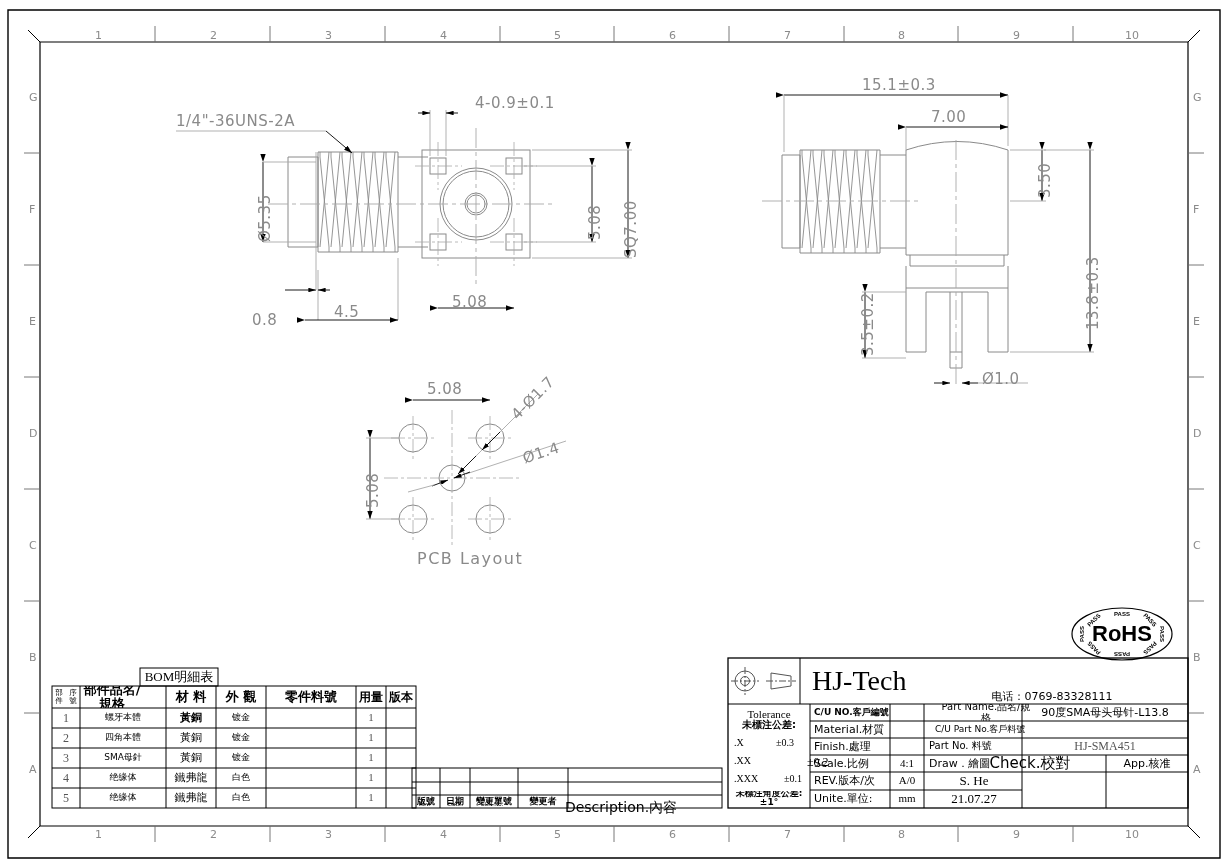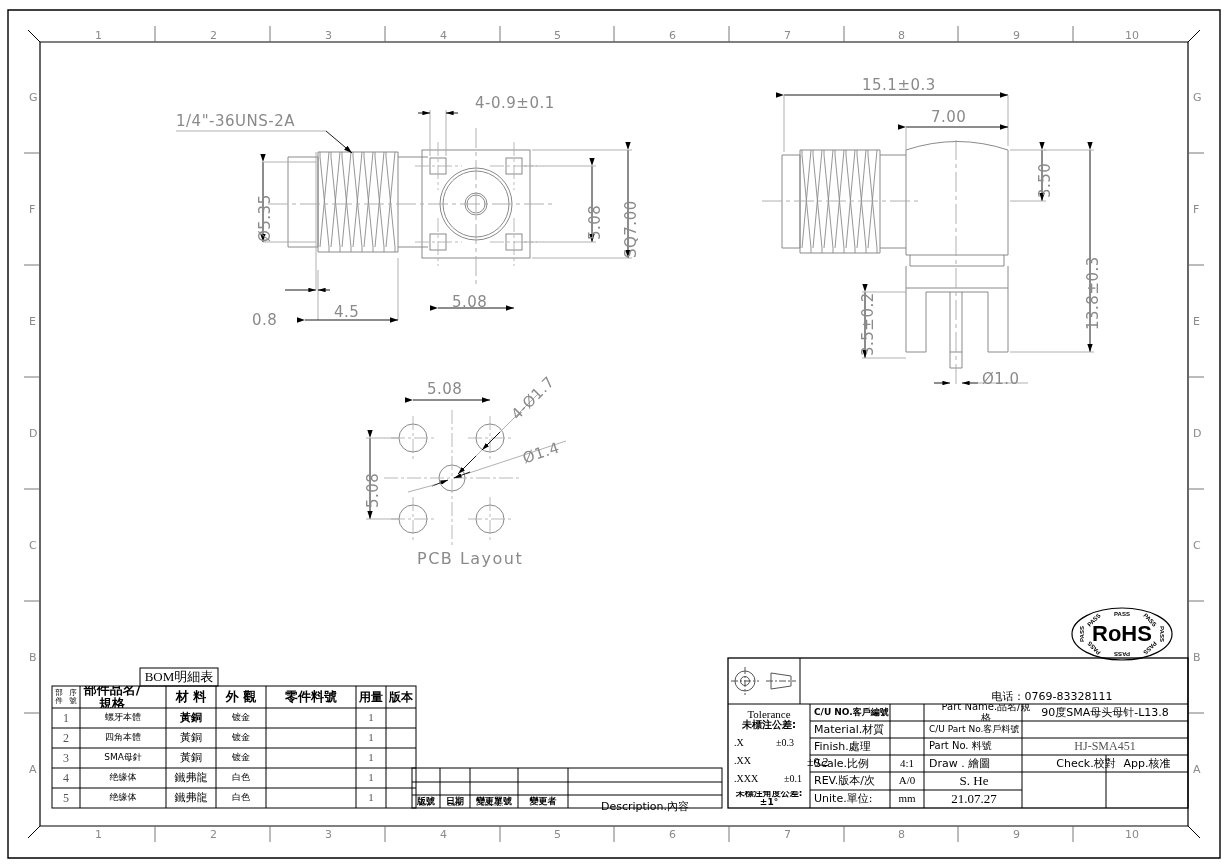--- a/index.html
+++ b/index.html
@@ -449,25 +449,26 @@
       <div class="tblcell cjk" style="left: 216px; top: 788px; width: 50px; height: 20px; font-size: 9px; color: rgb(0, 0, 0);">白色</div>
       <div class="tblcell cjk" style="left: 266px; top: 788px; width: 90px; height: 20px; font-size: 10px; color: rgb(0, 0, 0);"></div>
       <div class="tblcell serif" style="left: 356px; top: 788px; width: 30px; height: 20px; font-size: 11px; color: rgb(85, 85, 85);">1</div>
       <div class="tblcell serif" style="left: 386px; top: 788px; width: 30px; height: 20px; font-size: 11px; color: rgb(85, 85, 85);"></div>
     </div>
 
 <div class="tblcell cjk" style="left:412px;top:795px;width:28px;height:13px;font-size:9px;font-weight:bold;">版號</div>
 <div class="tblcell cjk" style="left:440px;top:795px;width:30px;height:13px;font-size:9px;font-weight:bold;">日期</div>
 <div class="tblcell cjk" style="left:470px;top:795px;width:48px;height:13px;font-size:9px;font-weight:bold;">變更單號</div>
 <div class="tblcell cjk" style="left:518px;top:795px;width:50px;height:13px;font-size:9px;font-weight:bold;">變更者</div>
-<div class="tblcell cjk" style="left:568px;top:795px;width:154px;height:24px;font-size:11px;">Description.內容</div>
+<div class="tblcell cjk" style="left:544px;top:795px;width:154px;height:24px;font-size:14px;">Description.內容</div>
 <div class="txt cjk" style="left:419px;top:802px;font-size:5.5px;">Rev.</div>
 <div class="txt cjk" style="left:448px;top:802px;font-size:5.5px;">Date.</div>
 <div class="txt cjk" style="left:481px;top:802px;font-size:5.5px;">ECN No.</div>
 
+<div class="tblcell serif" style="left:806px;top:660px;width:120px;height:42px;font-size:28px;letter-spacing:0px;justify-content:flex-start;padding-left:6px;">HJ-Tech</div>
 <div class="tblcell cjk" style="left:918px;top:690px;width:268px;height:13px;font-size:11px;">电话：0769-83328111</div>
 
 <div class="tblcell serif" style="left:728px;top:708px;width:82px;height:13px;font-size:11px;">Tolerance</div>
 <div class="tblcell cjk" style="left:728px;top:719px;width:82px;height:13px;font-size:10px;font-weight:bold;">未標注公差:</div>
 <div class="txt serif" style="left:734px;top:738px;font-size:10px;">.X</div>
 <div class="txt serif" style="left:776px;top:738px;font-size:10px;">±0.3</div>
 <div class="txt serif" style="left:734px;top:756px;font-size:10px;">.XX</div>
 <div class="txt serif" style="left:807px;top:756px;font-size:12px;">±0.2</div>
 <div class="txt serif" style="left:734px;top:774px;font-size:10px;">.XXX</div>
 <div class="txt serif" style="left:776px;top:774px;font-size:10px;margin-left:8px;">±0.1</div>
@@ -481,26 +482,26 @@
 <div class="tblcell serif" style="left:890px;top:738px;width:34px;height:17px;font-size:11px;"></div>
 <div class="tblcell cjk" style="left:812px;top:755px;width:78px;height:17px;font-size:11px;justify-content:flex-start;padding-left:2px;">Scale.比例</div>
 <div class="tblcell serif" style="left:890px;top:755px;width:34px;height:17px;font-size:11px;">4:1</div>
 <div class="tblcell cjk" style="left:812px;top:772px;width:78px;height:18px;font-size:11px;justify-content:flex-start;padding-left:2px;">REV.版本/次</div>
 <div class="tblcell serif" style="left:890px;top:772px;width:34px;height:18px;font-size:11px;">A/0</div>
 <div class="tblcell cjk" style="left:812px;top:790px;width:78px;height:18px;font-size:11px;justify-content:flex-start;padding-left:2px;">Unite.單位:</div>
 <div class="tblcell serif" style="left:890px;top:790px;width:34px;height:18px;font-size:11px;">mm</div>
 
 <div class="tblcell cjk" style="left:926px;top:704px;width:96px;height:17px;font-size:10px;justify-content:flex-start;padding-left:12px;">Part Name.品名/規格</div>
 <div class="tblcell cjk" style="left:1022px;top:704px;width:166px;height:17px;font-size:11px;">90度SMA母头母针-L13.8</div>
-<div class="tblcell cjk" style="left:926px;top:721px;width:96px;height:17px;font-size:9px;justify-content:flex-start;padding-left:3px;">C/U Part  No.客戶料號</div>
+<div class="tblcell cjk" style="left:926px;top:721px;width:96px;height:17px;font-size:9px;justify-content:flex-start;padding-left:9px;">C/U Part  No.客戶料號</div>
 <div class="tblcell cjk" style="left:1022px;top:721px;width:166px;height:17px;font-size:11px;"></div>
 <div class="tblcell cjk" style="left:926px;top:738px;width:96px;height:17px;font-size:10px;justify-content:flex-start;padding-left:3px;">Part   No.   料號</div>
 <div class="tblcell serif" style="left:1022px;top:738px;width:166px;height:17px;font-size:12px;color:#555;">HJ-SMA451</div>
 <div class="tblcell cjk" style="left:926px;top:755px;width:96px;height:17px;font-size:11px;justify-content:flex-start;padding-left:3px;">Draw . 繪圖</div>
-<div class="tblcell cjk" style="left:1044px;top:755px;width:84px;height:17px;font-size:11px;">Check.校對</div>
+<div class="tblcell cjk" style="left:988px;top:755px;width:84px;height:17px;font-size:15px;">Check.校對</div>
 <div class="tblcell cjk" style="left:1106px;top:755px;width:82px;height:17px;font-size:11px;">App.核准</div>
 <div class="tblcell serif" style="left:926px;top:772px;width:96px;height:18px;font-size:13px;">S. He</div>
 <div class="tblcell serif" style="left:926px;top:790px;width:96px;height:18px;font-size:13px;">21.07.27</div>
 <div class="tblcell serif" style="left:1022px;top:772px;width:84px;height:36px;font-size:11px;"></div>
 <div class="tblcell serif" style="left:1106px;top:772px;width:82px;height:36px;font-size:11px;"></div>
 
 <div class="tblcell" style="left:1092px;top:622px;width:60px;height:24px;font-family:'Liberation Sans',sans-serif;font-weight:bold;font-size:22px;color:#000;">RoHS</div>
 <div id="rohs-ring">
       <div class="txt" style="left: 1122px; top: 614px; font-family: &quot;Liberation Sans&quot;, sans-serif; font-size: 6px; font-weight: bold; color: rgb(0, 0, 0); transform: translate(-50%, -50%) rotate(0deg);">PASS</div>
       <div class="txt" style="left: 1150.28px; top: 619.858px; font-family: &quot;Liberation Sans&quot;, sans-serif; font-size: 6px; font-weight: bold; color: rgb(0, 0, 0); transform: translate(-50%, -50%) rotate(45deg);">PASS</div>

